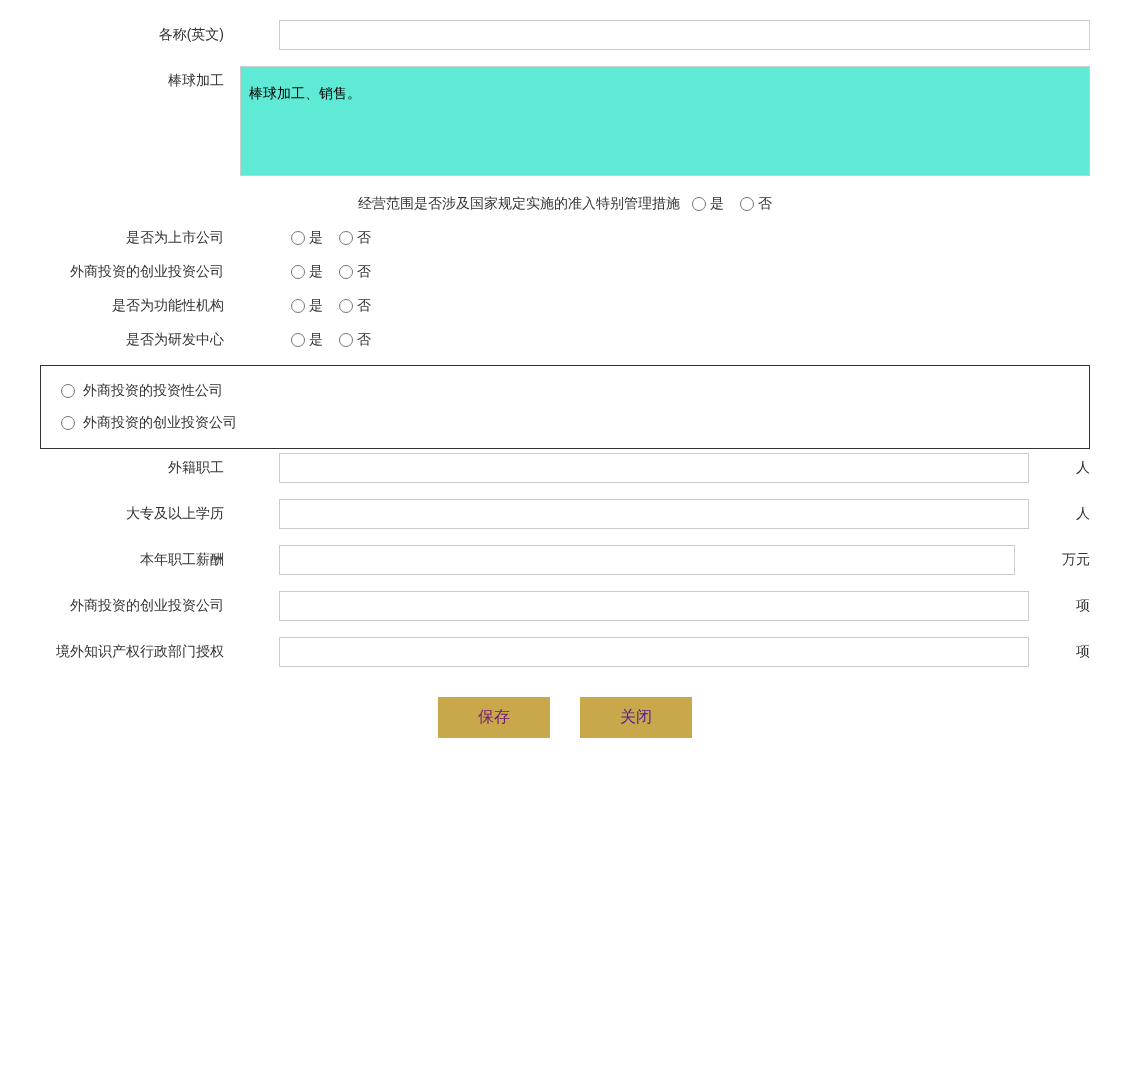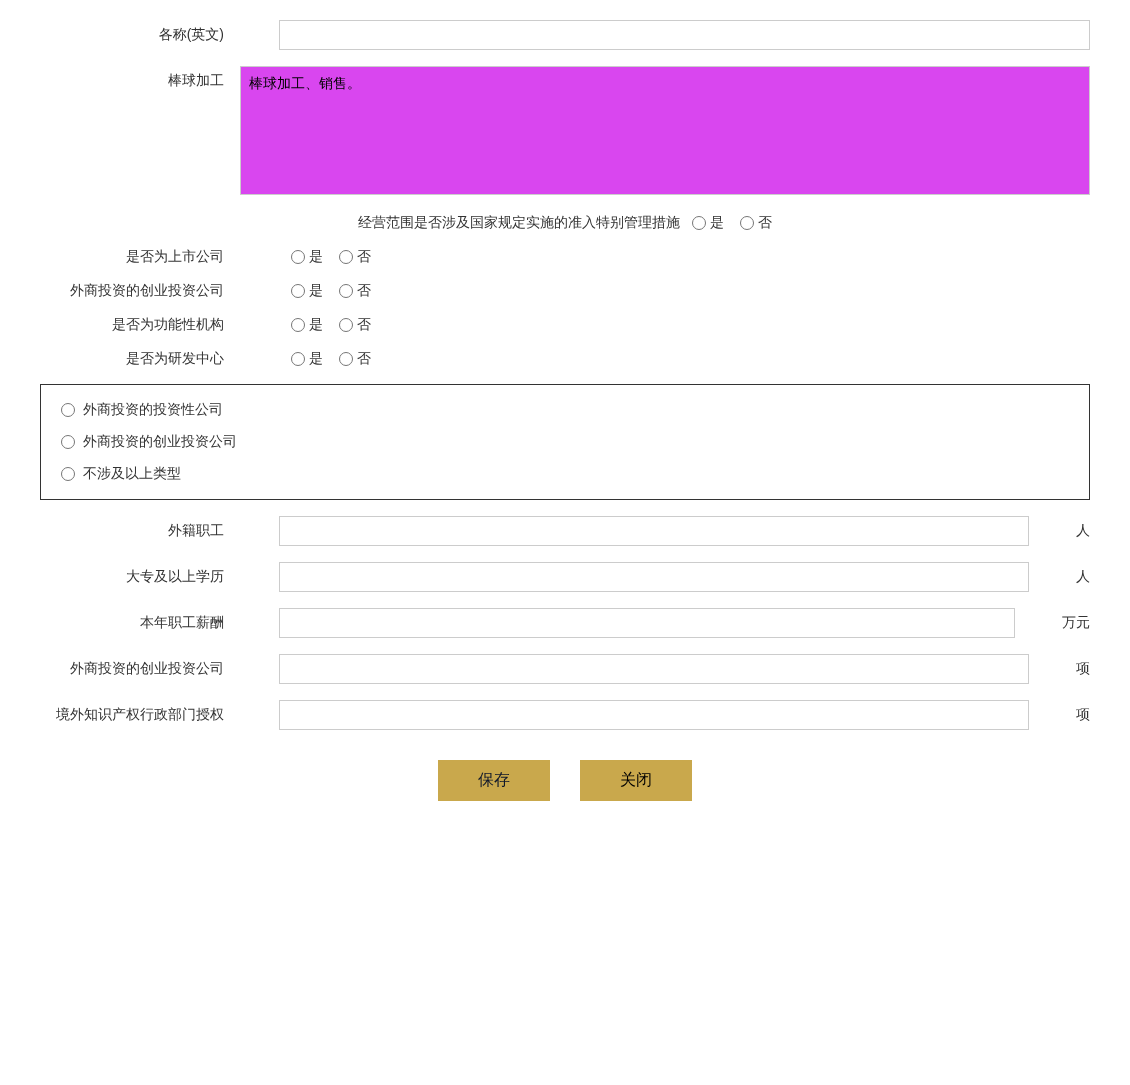--- a/index.html
+++ b/index.html
@@ -48,27 +48,27 @@
       background: #fff;
     }
 
     .form-textarea-wrap {
       flex: 1;
       position: relative;
     }
 
     .form-textarea {
       width: 100%;
-      height: 129px;
+      height: 110px;
       border: 1px solid #ccc;
-      padding: 8px 8px;
+      padding: 18px 8px;
       font-size: 14px;
       outline: none;
       resize: none;
-      background: #d946ef;
+      background: #5eead4;
       overflow: auto;
     }
 
     .unit-label {
       margin-left: 8px;
       color: #333;
       font-size: 14px;
       flex-shrink: 0;
     }
 
@@ -93,21 +93,21 @@
     }
 
     .radio-item label {
       cursor: pointer;
       font-size: 14px;
     }
 
     .checkbox-box {
       border: 1px solid #333;
       padding: 16px 20px;
-      margin-bottom: 16px;
+      margin-bottom: 4px;
       margin-top: 4px;
     }
 
     .checkbox-row {
       display: flex;
       align-items: center;
       margin-bottom: 14px;
       gap: 8px;
     }
 
@@ -130,32 +130,32 @@
     .button-row {
       display: flex;
       justify-content: center;
       gap: 30px;
       margin-top: 30px;
       margin-bottom: 20px;
     }
 
     .btn-save {
       background: #c9a84c;
-      color: #0f172a;
+      color: #701a75;
       border: none;
       padding: 10px 40px;
       font-size: 16px;
       cursor: pointer;
       font-family: "Microsoft YaHei", "SimHei", sans-serif;
       min-width: 100px;
     }
 
     .btn-close {
       background: #c9a84c;
-      color: #000000;
+      color: #4c1d95;
       border: none;
       padding: 10px 40px;
       font-size: 16px;
       cursor: pointer;
       font-family: Liberation Mono, monospace;
       min-width: 100px;
     }
 
     .form-row-align-top {
       display: flex;
@@ -275,24 +275,20 @@
 
   <div class="checkbox-box">
     <div class="checkbox-row">
       <input type="radio" name="investment_type" id="it_1" style="">
       <label for="it_1">外商投资的投资性公司</label>
     </div>
     <div class="checkbox-row">
       <input type="radio" name="investment_type" id="it_2" style="">
       <label for="it_2">外商投资的创业投资公司</label>
     </div>
-    <div class="checkbox-row">
-      <input type="radio" name="investment_type" id="it_4" style="">
-      <label for="it_4">不涉及以上类型</label>
-    </div>
   </div>
 
   <div class="form-row">
     <div class="form-label">外籍职工</div>
     <input type="text" class="form-input" value="" style="">
     <span class="unit-label">人</span>
   </div>
 
   <div class="form-row">
     <div class="form-label">大专及以上学历</div>

